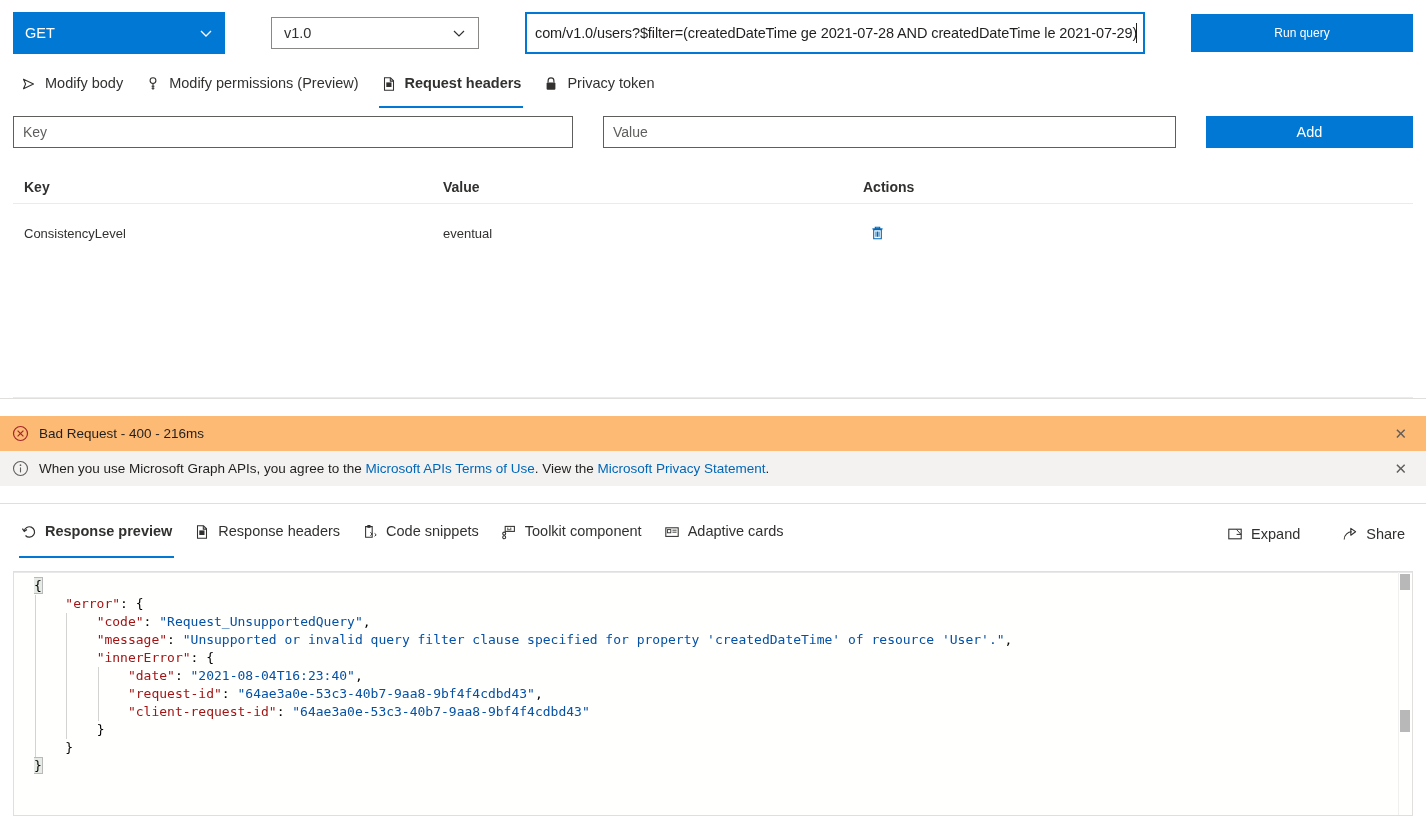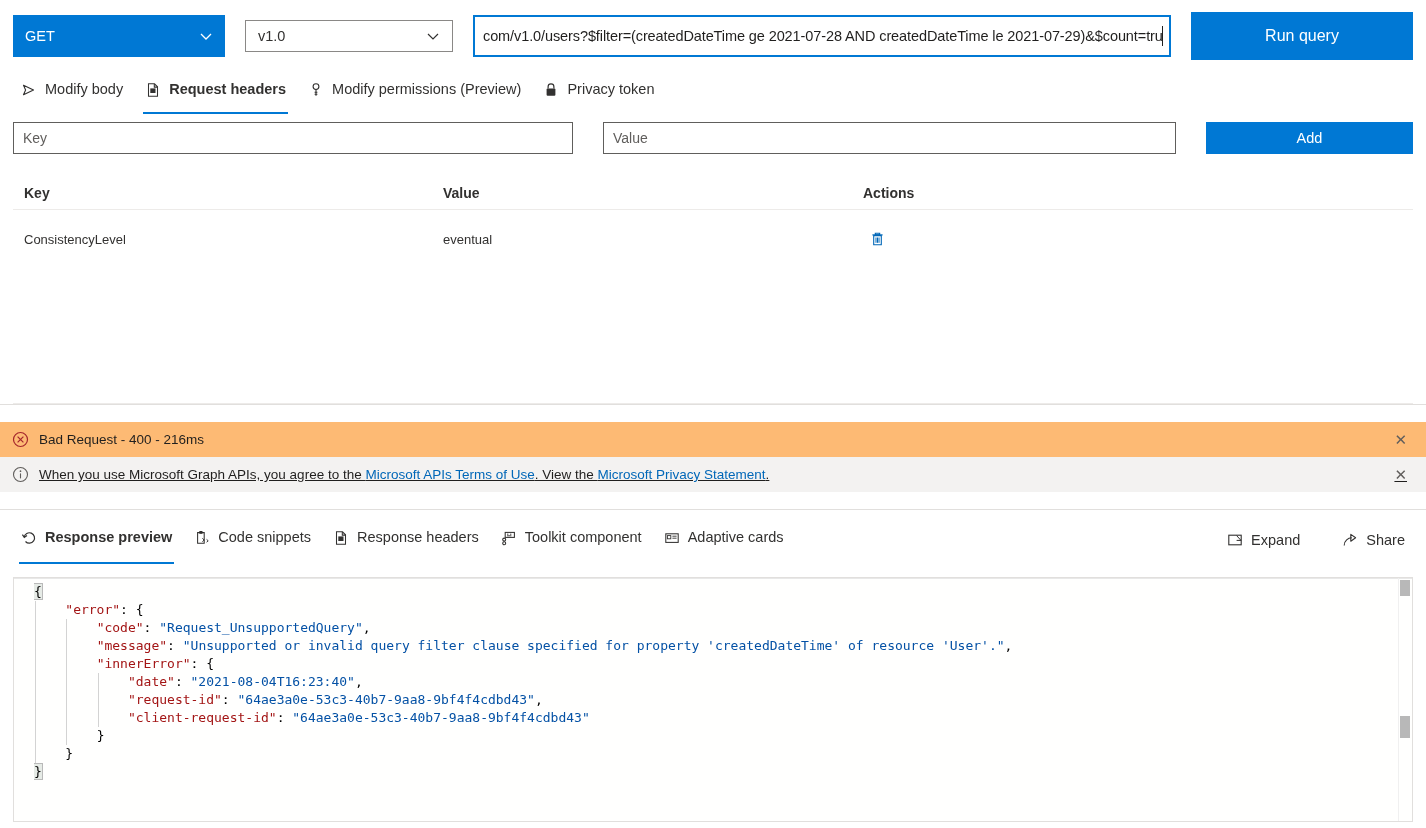--- a/index.html
+++ b/index.html
@@ -10,21 +10,21 @@
     font-size: 14px;
     color: #323130;
     overflow: hidden;
   }
 
   
   .query-bar {
     display: flex;
     align-items: center;
     padding: 12px 13px 10px 13px;
-    gap: 20px;
+    gap: 46px;
   }
   .method-select {
     position: relative;
     width: 212px; height: 42px;
     background: #0078d4;
     color: #ffffff;
     display: flex; align-items: center;
     padding: 0 12px;
     font-size: 14.5px;
     cursor: pointer;
@@ -66,26 +66,26 @@
     text-align: left;
     unicode-bidi: plaintext;
   }
   .caret {
     width: 1px; height: 20px;
     background: #201f1e;
     flex: 0 0 1px;
     margin-left: 0px;
   }
   .run-query-btn {
-    width: 222px; height: 48px;
+    width: 222px; height: 38px;
     background: #0078d4;
     color: #ffffff;
     border: none;
     font-family: inherit;
-    font-size: 16px;
+    font-size: 12px;
     cursor: pointer;
   }
 
   
   .tabs-row {
     display: flex;
     align-items: flex-end;
     padding: 0 13px;
     gap: 0px;
     height: 40px;
@@ -188,21 +188,21 @@
 
   
   .banner {
     display: flex;
     align-items: center;
     height: 35px;
     padding: 0 13px 0 12px;
     font-size: 13.5px;
   }
   .banner-error { background: #fdba74; color: #201f1e; }
-  .banner-info  { background: #f3f2f1; color: #201f1e; text-decoration: underline; }
+  .banner-info  { background: #f3f2f1; color: #201f1e; }
   .banner-icon { display: flex; align-items: center; margin-right: 10px; }
   .banner-icon svg { display: block; }
   .banner-text { flex: 1; }
   .banner-text a { color: #0067b8; text-decoration: none; }
   .banner-close {
     background: none; border: none;
     cursor: pointer;
     color: #605e5c;
     font-size: 15px;
     line-height: 1;
@@ -324,39 +324,39 @@
 
   <div class="tab">
     <span class="tab-icon">
       <svg width="16" height="16" viewBox="0 0 16 16">
           <path d="M2.5 3.2 L12.5 8 L2.5 12.8 L4.6 8 Z" fill="none" stroke="#323130" stroke-width="1.1" stroke-linejoin="round"></path>
         </svg>
     </span>
     <span class="tab-label">Modify body</span>
   </div>
 
+  <div class="tab">
+    <span class="tab-icon">
+      <svg width="16" height="16" viewBox="0 0 16 16">
+        <circle cx="8" cy="4.6" r="2.9" fill="none" stroke="#323130" stroke-width="1.1"></circle>
+        <path d="M8 7.5v6.3M6.6 10.3h2.8M6.6 12.3h2.8" fill="none" stroke="#323130" stroke-width="1.1"></path>
+      </svg>
+    </span>
+    <span class="tab-label">Modify permissions (Preview)</span>
+  </div>
+
   <div class="tab active">
     <span class="tab-icon">
       <svg width="16" height="16" viewBox="0 0 16 16">
         <path d="M3.5 1.8h6l3 3v9.4h-9z" fill="none" stroke="#323130" stroke-width="1.05"></path>
         <path d="M9.3 1.9v3.2h3.1" fill="none" stroke="#323130" stroke-width="1.05"></path>
         <rect x="5.3" y="6.4" width="5.2" height="4.6" fill="#323130"></rect>
       </svg>
     </span>
     <span class="tab-label">Request headers</span>
-  </div>
-
-  <div class="tab">
-    <span class="tab-icon">
-      <svg width="16" height="16" viewBox="0 0 16 16">
-        <circle cx="8" cy="4.6" r="2.9" fill="none" stroke="#323130" stroke-width="1.1"></circle>
-        <path d="M8 7.5v6.3M6.6 10.3h2.8M6.6 12.3h2.8" fill="none" stroke="#323130" stroke-width="1.1"></path>
-      </svg>
-    </span>
-    <span class="tab-label">Modify permissions (Preview)</span>
   </div>
 
   <div class="tab">
     <span class="tab-icon">
       <svg width="16" height="16" viewBox="0 0 16 16">
         <path d="M5.1 6.6V4.8a2.9 2.9 0 0 1 5.8 0v1.8" fill="none" stroke="#323130" stroke-width="1.2"></path>
         <rect x="3.6" y="6.5" width="8.8" height="7.3" rx="1" fill="#323130"></rect>
       </svg>
     </span>
     <span class="tab-label">Privacy token</span>
@@ -431,38 +431,38 @@
         <path d="M3.2 7.2a5.2 5.2 0 1 1 1.3 4.3" fill="none" stroke="#323130" stroke-width="1.2"></path>
         <path d="M1.4 4.6l1.9 2.8 2.7-1.9" fill="none" stroke="#323130" stroke-width="1.2"></path>
       </svg>
     </span>
     <span class="tab-label">Response preview</span>
   </div>
 
   <div class="tab">
     <span class="tab-icon">
       <svg width="16" height="16" viewBox="0 0 16 16">
+        <path d="M3.5 1.8h6l3 3v9.4h-9z" fill="none" stroke="#323130" stroke-width="1.05"></path>
+        <path d="M9.3 1.9v3.2h3.1" fill="none" stroke="#323130" stroke-width="1.05"></path>
+        <rect x="5.3" y="6.4" width="5.2" height="4.6" fill="#323130"></rect>
+      </svg>
+    </span>
+    <span class="tab-label">Response headers</span>
+  </div>
+
+  <div class="tab">
+    <span class="tab-icon">
+      <svg width="16" height="16" viewBox="0 0 16 16">
         <path d="M3.6 2.6h6.6v10.6H3.6z" fill="none" stroke="#323130" stroke-width="1.05"></path>
         <path d="M5.6 1.5h2.6v1.8H5.6z" fill="none" stroke="#323130" stroke-width="1"></path>
         <path d="M8.4 8.4l1.8 1.6-1.8 1.6" fill="none" stroke="#323130" stroke-width="1"></path>
         <path d="M12.6 9.4l1.6 1.4-1.6 1.4" fill="none" stroke="#323130" stroke-width="1"></path>
       </svg>
     </span>
     <span class="tab-label">Code snippets</span>
-  </div>
-
-  <div class="tab">
-    <span class="tab-icon">
-      <svg width="16" height="16" viewBox="0 0 16 16">
-        <path d="M3.5 1.8h6l3 3v9.4h-9z" fill="none" stroke="#323130" stroke-width="1.05"></path>
-        <path d="M9.3 1.9v3.2h3.1" fill="none" stroke="#323130" stroke-width="1.05"></path>
-        <rect x="5.3" y="6.4" width="5.2" height="4.6" fill="#323130"></rect>
-      </svg>
-    </span>
-    <span class="tab-label">Response headers</span>
   </div>
 
   <div class="tab">
     <span class="tab-icon">
       <svg width="16" height="16" viewBox="0 0 16 16">
         <rect x="4.2" y="2.4" width="9.2" height="5" fill="none" stroke="#323130" stroke-width="1.05"></rect>
         <path d="M6 4.2h1.4M9 4.2h1.4M6 5.8h4.4" stroke="#323130" stroke-width="0.9"></path>
         <circle cx="3.2" cy="9.6" r="1.5" fill="none" stroke="#323130" stroke-width="1.05"></circle>
         <circle cx="3.2" cy="13.2" r="1.5" fill="none" stroke="#323130" stroke-width="1.05"></circle>
       </svg>

